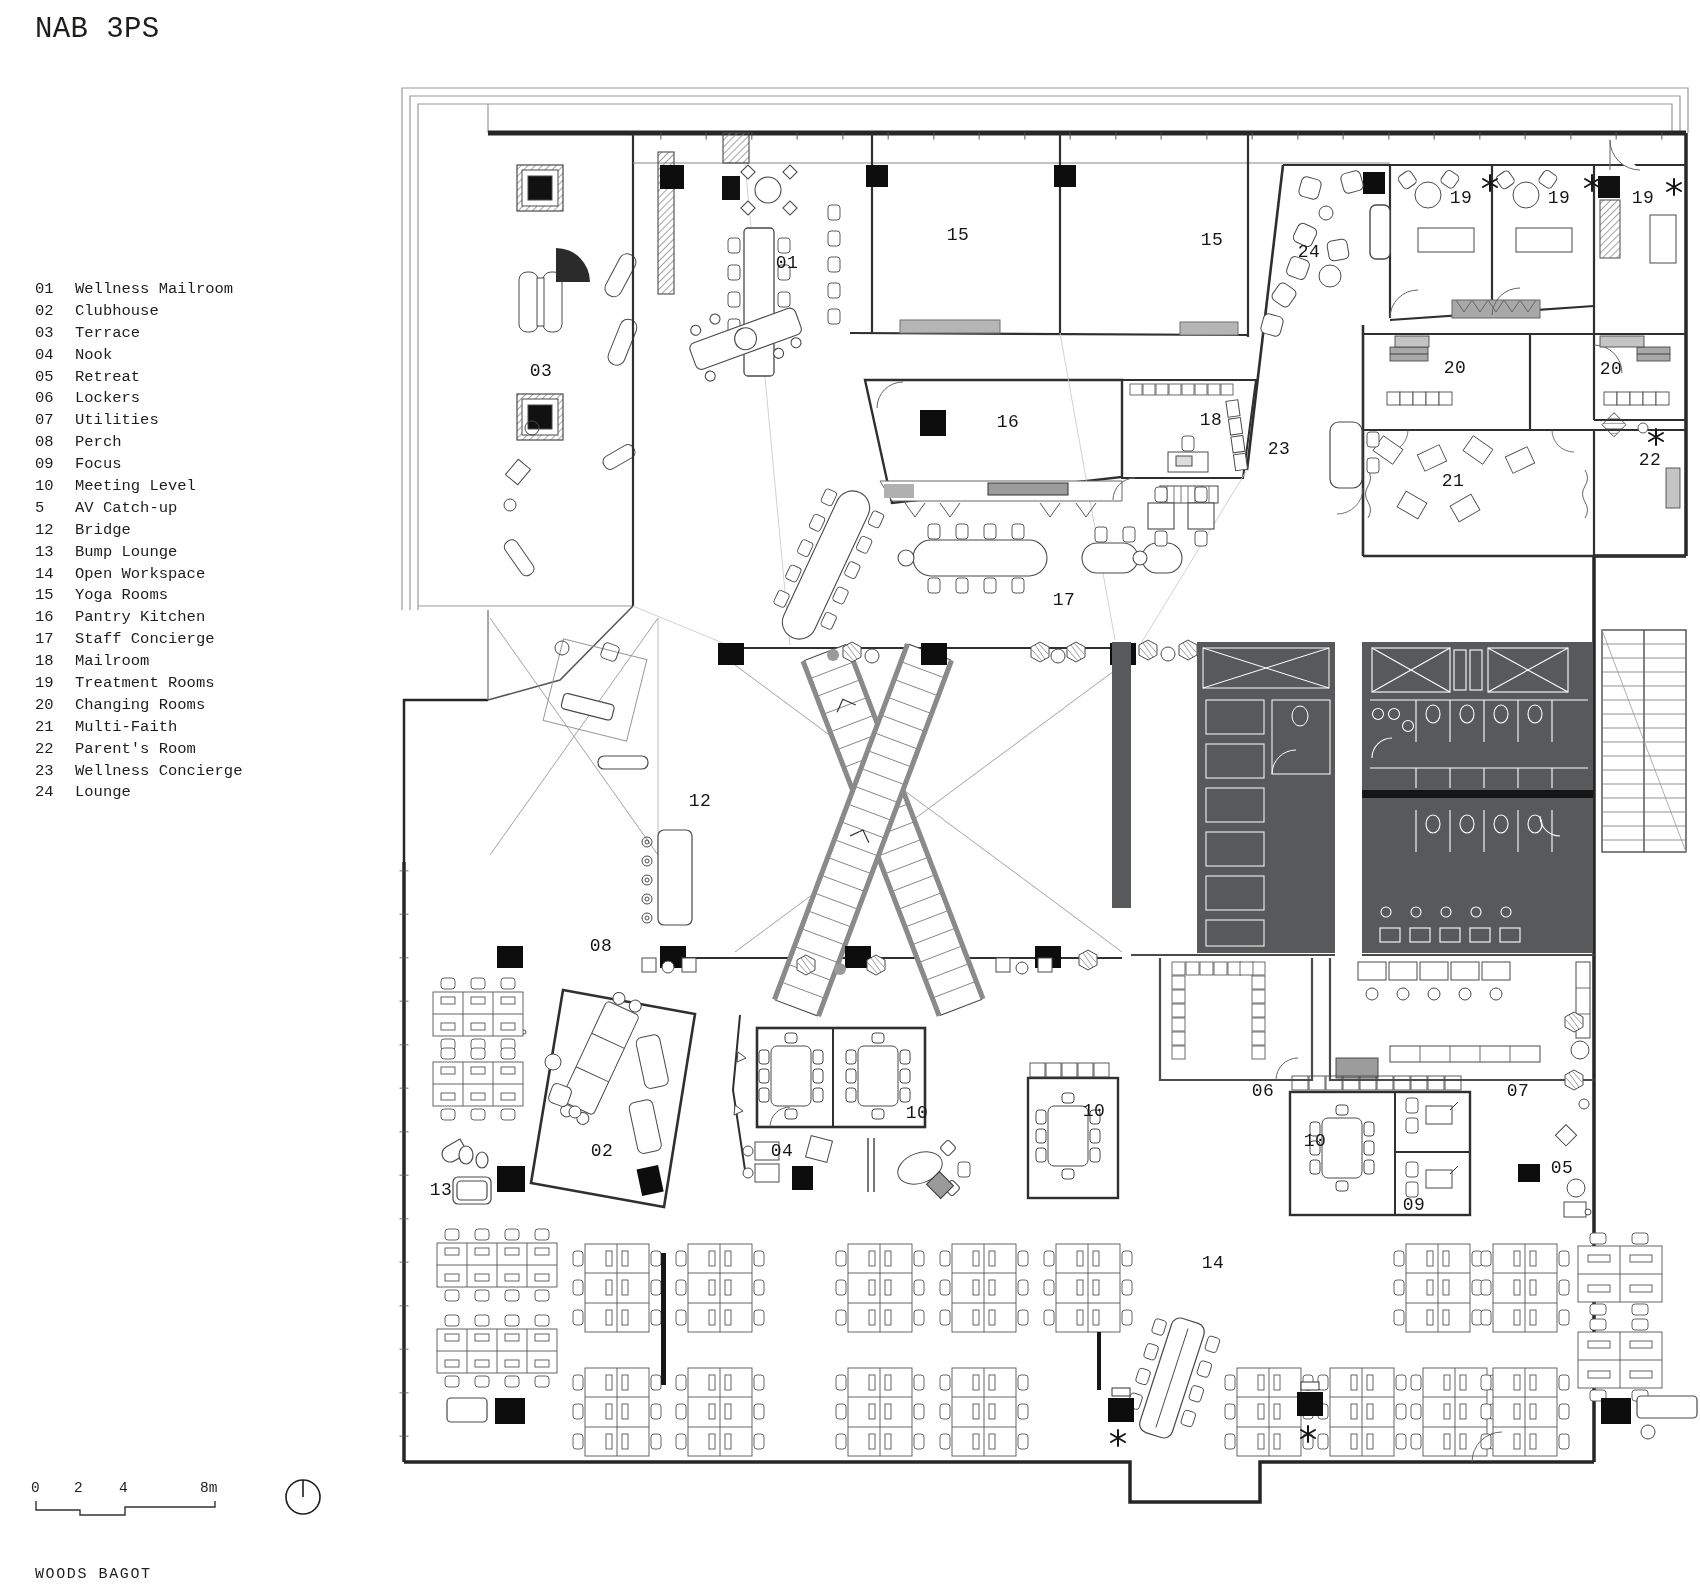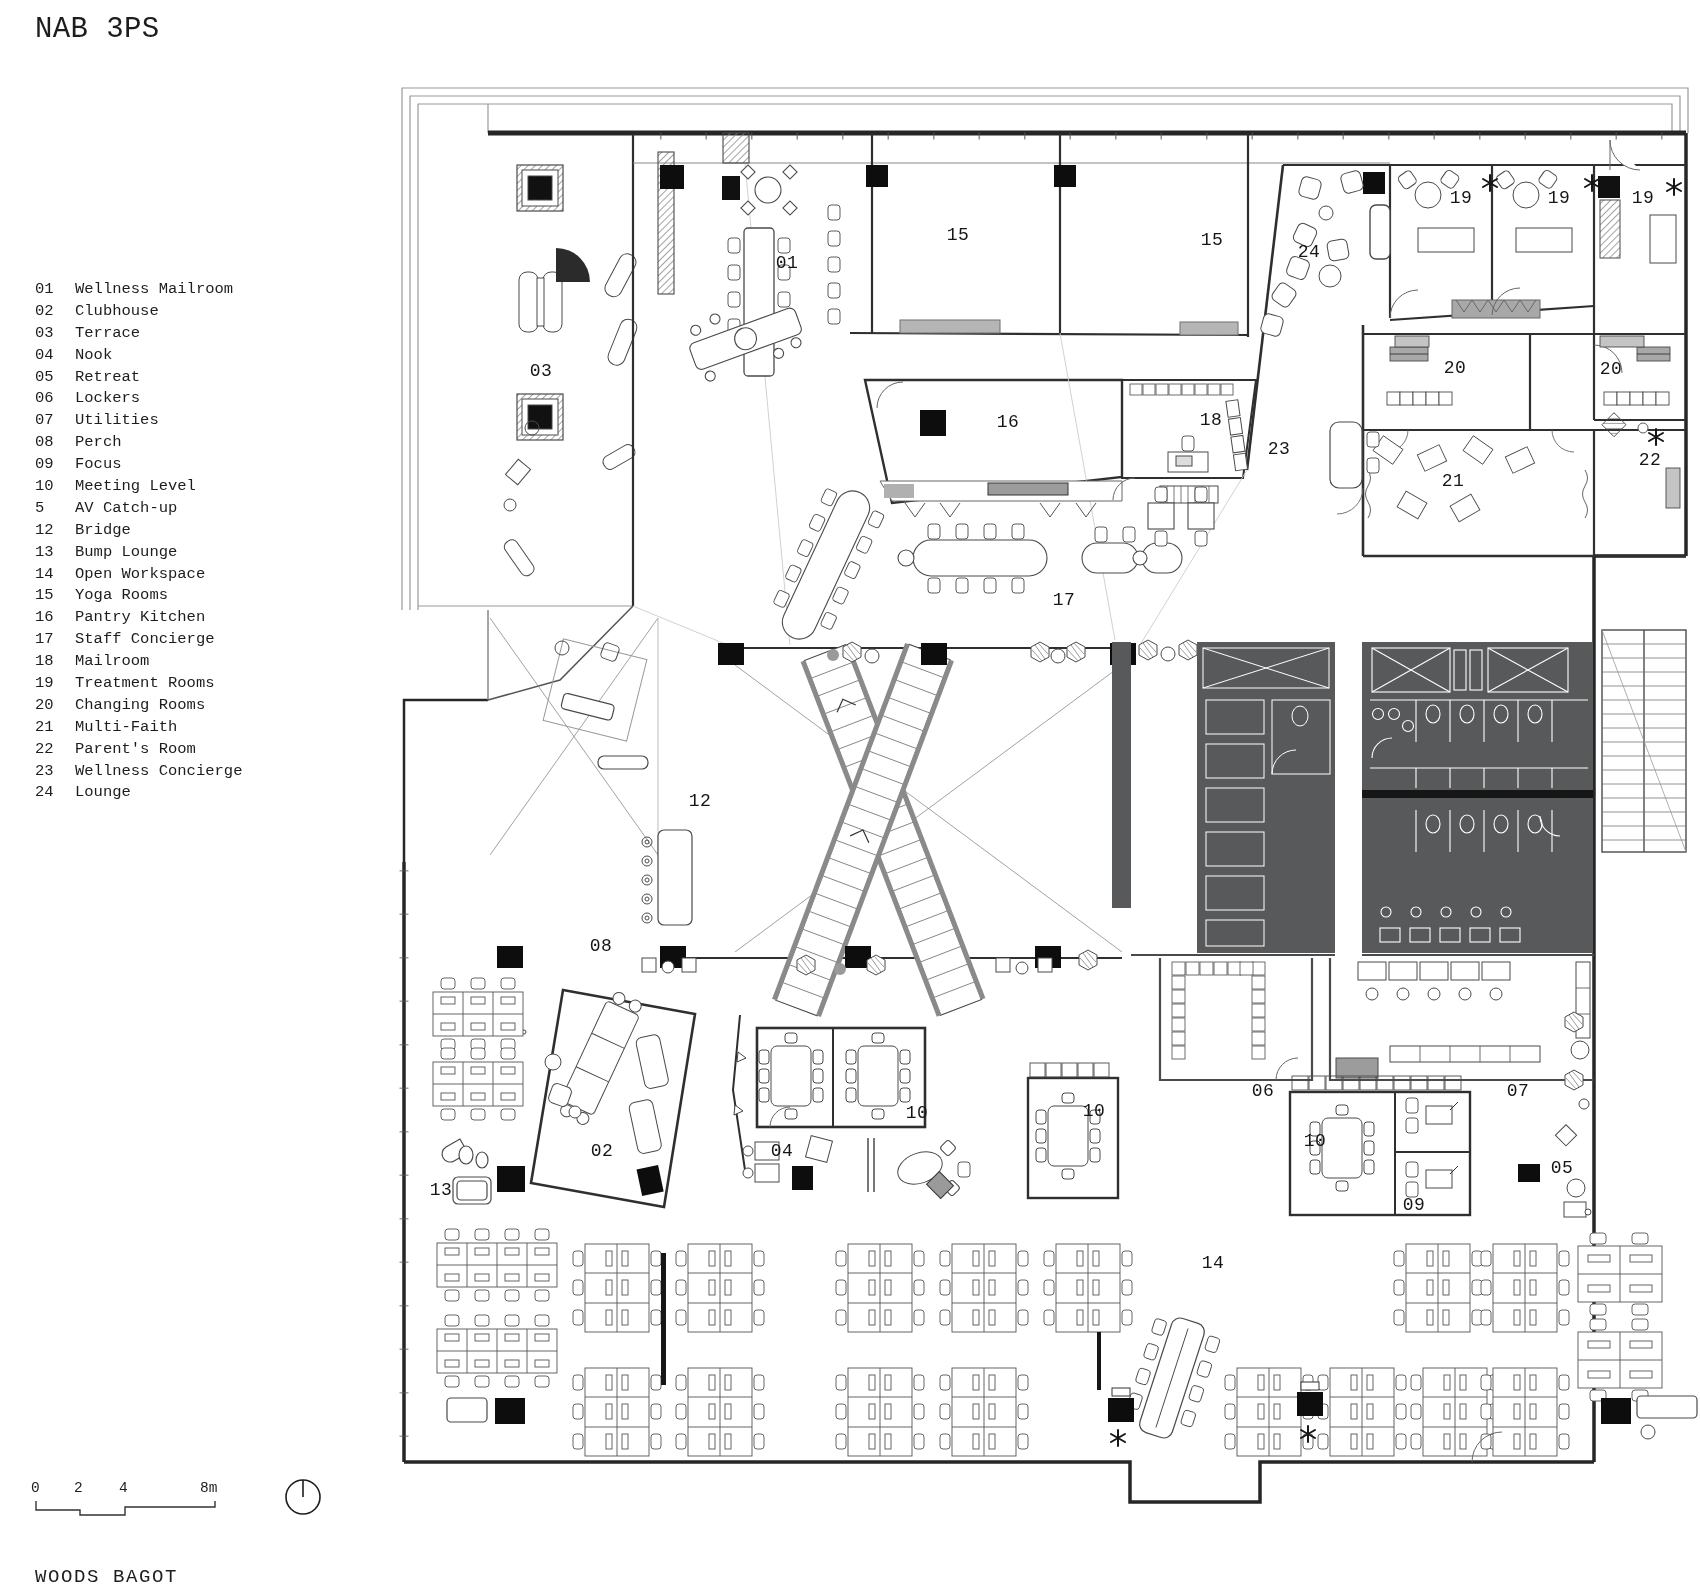--- a/index.html
+++ b/index.html
@@ -6,21 +6,21 @@
   #sheet{position:relative;width:1700px;height:1595px;background:#ffffff;overflow:hidden;
          font-family:Liberation Mono, monospace;color:#1d1d1b;}
   #plan-svg{position:absolute;left:0;top:0;}
   #title-block{position:absolute;left:35px;top:12px;font-size:29px;line-height:35px;letter-spacing:.4px;}
   #legend{position:absolute;left:35px;top:279px;font-size:15.5px;}
   .lg-row{display:flex;height:21.9px;line-height:21.9px;}
   .lg-num{width:27px;flex:0 0 27px;}
   .lg-lab{padding-left:13px;white-space:nowrap;}
   .plan-label{position:absolute;transform:translate(-50%,-50%);font-size:18px;letter-spacing:.5px;color:#161616;}
   #scale-labels span{position:absolute;font-size:14.5px;}
-  #firm{position:absolute;left:35px;top:1566px;font-size:19px;letter-spacing:1.6px;}
+  #firm{position:absolute;left:35px;top:1566px;font-size:15px;letter-spacing:1.6px;}
 </style>
 </head>
 <body>
 
 <div id="sheet">
 
 <svg id="plan-svg" width="1700" height="1595" viewBox="0 0 1700 1595">
 <defs>
   <pattern id="hat" width="5" height="5" patternUnits="userSpaceOnUse" patternTransform="rotate(45)">
     <line x1="0" y1="0" x2="0" y2="5" stroke="#8a8a8a" stroke-width="1.6"></line>

